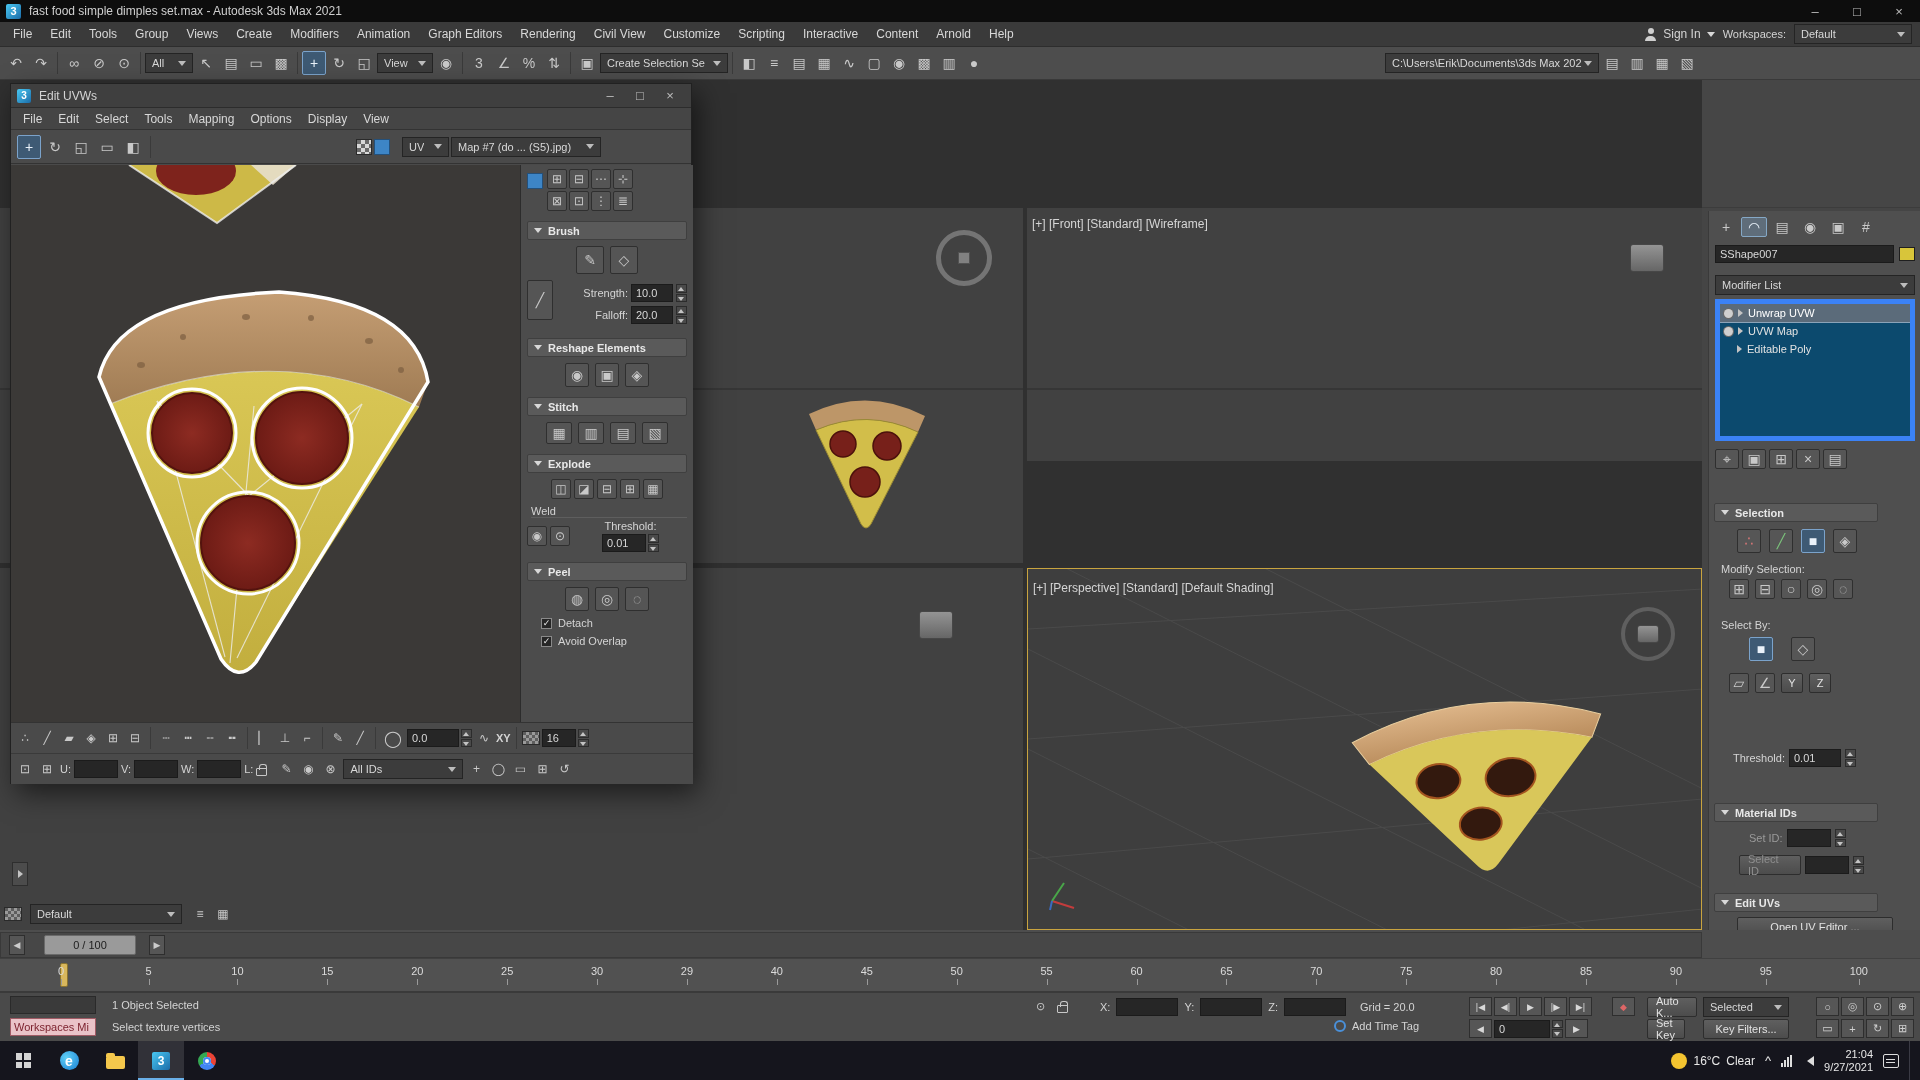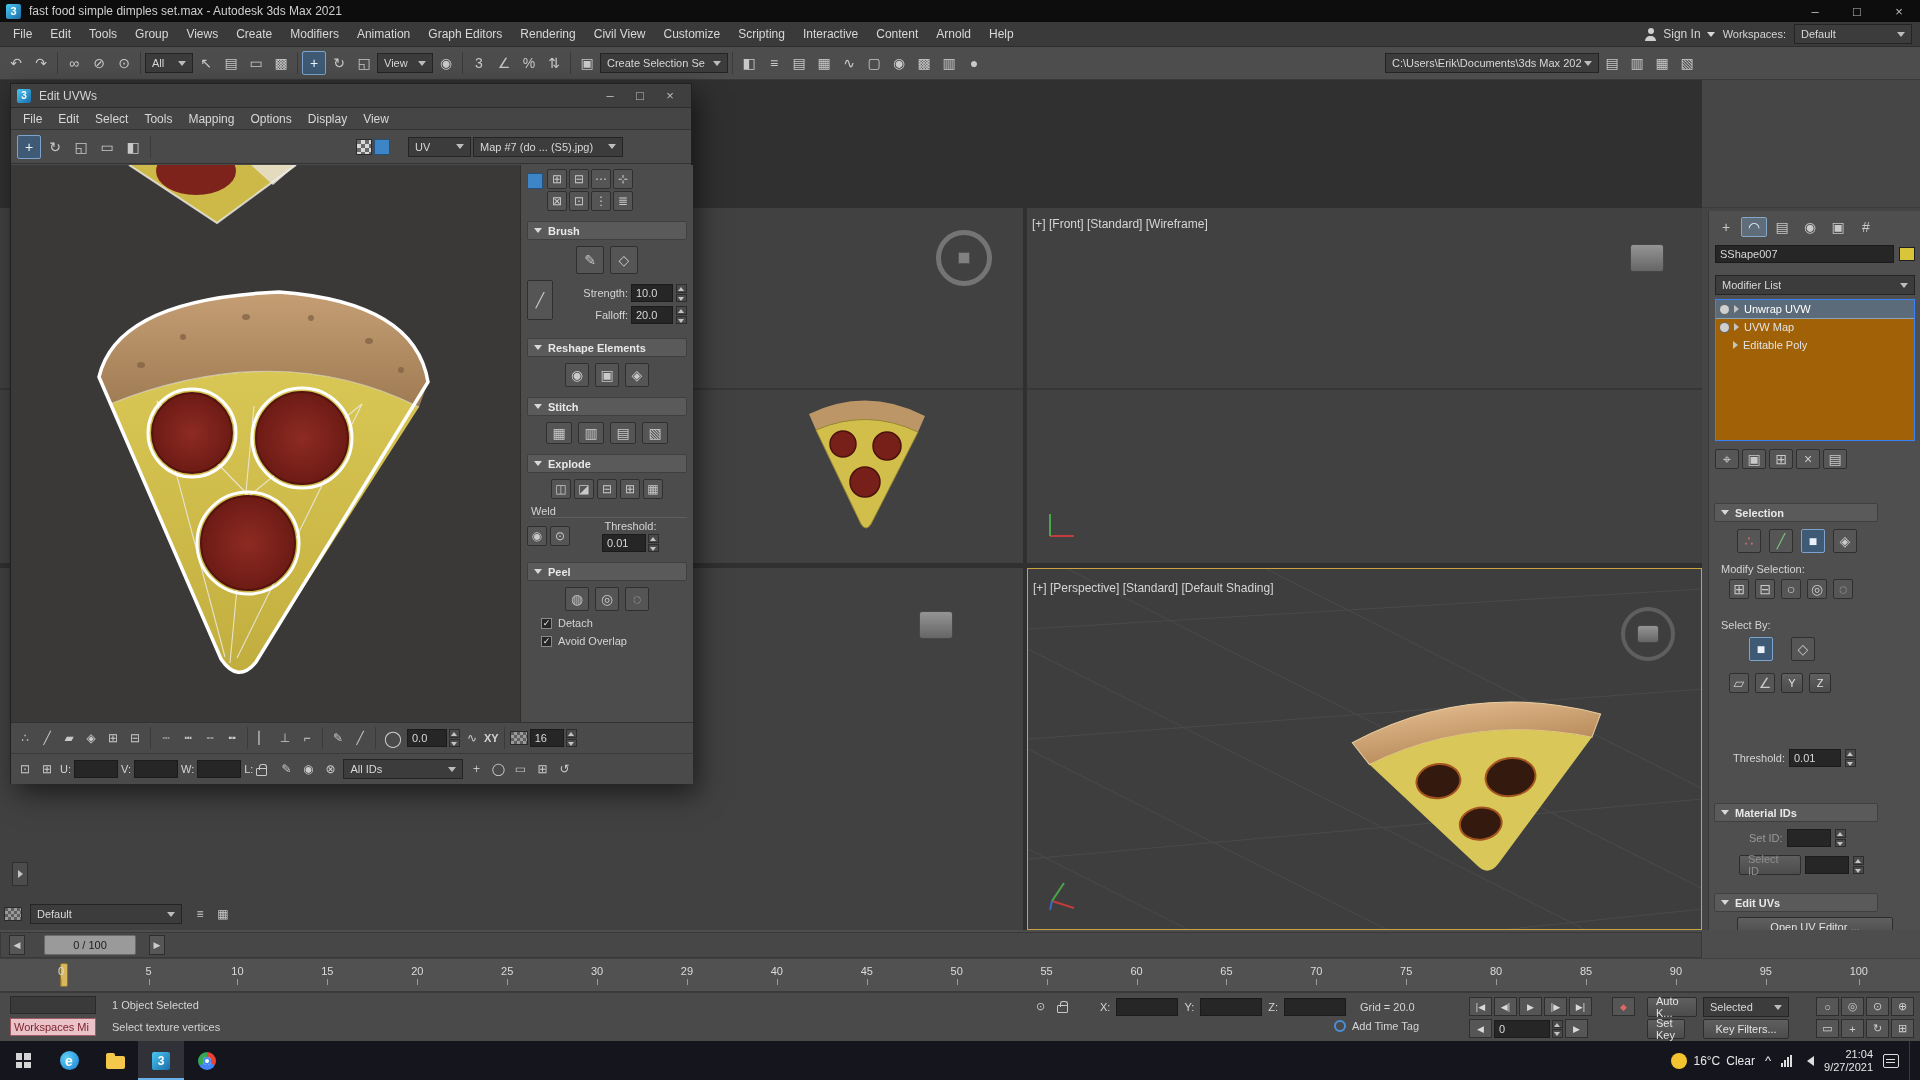--- a/index.html
+++ b/index.html
@@ -64,38 +64,38 @@
 #toolbar .dd.namedsel{width:128px}
 #toolbar .dd.path{width:214px;margin-left:auto}
 #toolbar .grp{display:flex;align-items:center;gap:1px}
 #toolbar .endpad{width:216px;flex:0 0 auto}
 
 #workspace{position:absolute;left:0;top:80px;width:1920px;height:850px;background:#454545}
 #ribbon{position:absolute;left:0;top:0;width:1920px;height:128px;background:#464646;border-bottom:1px solid #3c3c3c}
 #vparea{position:absolute;left:0;top:0;width:1702px;height:850px;background:#303030}
 .vp{position:absolute;background:#414141;overflow:hidden}
 #vp-tl{left:0;top:128px;width:1023px;height:355px}
-#vp-tr{left:1027px;top:128px;width:675px;height:355px}
+#vp-tr{left:1027px;top:128px;width:675px;height:253px}
 #vp-bl{left:0;top:488px;width:1023px;height:362px}
 #vp-br{left:1027px;top:488px;width:675px;height:362px;background:#3e3e3e;border:1px solid #c9a43f}
 .vplabel{position:absolute;font-size:12px;color:#d6d6d6;white-space:nowrap}
 .axisline{position:absolute;left:0;width:100%;height:2px;background:#363636}
 
 #flyout{position:absolute;left:12px;top:782px;width:16px;height:24px;background:#4c4c4c;border:1px solid #2e2e2e;display:flex;align-items:center;justify-content:center}
 #dockbar{position:absolute;left:4px;top:824px;display:flex;align-items:center;gap:8px}
 #dockbar .dd{width:152px}
 
 #cmdpanel{position:absolute;left:1708px;top:131px;width:212px;height:719px;background:#4f4f4f;border-left:1px solid #3a3a3a}
 #cmdpanel .tabs{position:absolute;left:4px;top:6px;display:flex;gap:2px}
 #cmdpanel .tabs .ic{width:26px;height:20px}
 #cmdpanel .tabs .ic.active{background:#5f6d7a;border-color:#85a8c6}
 .objrow{position:absolute;left:6px;top:34px;width:200px;display:flex;align-items:center;gap:5px}
 .objrow .fld{flex:1}
 .modlist{position:absolute;left:6px;top:64px;width:200px}
-.stackbox{position:absolute;left:6px;top:88px;width:200px;height:142px;background:#a16207;border:1px solid #3b82f6;overflow:hidden}
+.stackbox{position:absolute;left:6px;top:88px;width:200px;height:142px;background:#0c4a6e;border:5px solid #3b82f6;overflow:hidden}
 .srow{display:flex;align-items:center;gap:5px;height:18px;padding:0 4px;font-size:11px;color:#e2e2e2}
 .srow.active{background:#5b6b7a;outline:1px solid #8ba3b8;color:#fff}
 .srow .ind{width:8px}
 .stackbtns{position:absolute;left:6px;top:238px;display:flex;gap:3px}
 .stackbtns .ic{width:24px;height:20px;background:#565656;border-color:#2f2f2f}
 .rollh{display:flex;align-items:center;gap:6px;height:19px;background:#5a5a5a;border:1px solid #3f3f3f;border-radius:2px;padding:0 6px;font-weight:bold;font-size:11px;color:#e8e8e8}
 #cmdpanel .rollh{position:absolute;left:5px;width:164px}
 .cprow{position:absolute;display:flex;align-items:center;gap:4px}
 [data-name="vertex-sub-object-icon"]{color:#e07878}
 [data-name="edge-sub-object-icon"]{color:#7cc47c}
@@ -103,34 +103,34 @@
 [data-name="select-by-planar-angle-icon"]{color:#6db3e8}
 .cpbtn{width:20px;height:20px;background:#565656;border:1px solid #2f2f2f}
 
 #uvw{position:absolute;left:10px;top:83px;width:682px;height:701px;background:#4a4a4a;border:1px solid #212121;box-shadow:6px 10px 26px rgba(0,0,0,.55);z-index:30}
 #uvw .tbar{height:24px;background:#3f3f3f;display:flex;align-items:center;gap:8px;padding:0 6px;border-bottom:1px solid #2c2c2c}
 #uvw .tbar .maxicon{width:14px;height:14px;font-size:10px}
 #uvw .tbar .wctrl>div{width:30px}
 #uvw .mbar{height:22px;display:flex;align-items:center;padding-left:4px;background:#454545;border-bottom:1px solid #333}
 #uvw .mbar .mi{padding:0 8px;color:#d8d8d8;font-size:12px}
 #uvw .toolrow{height:34px;display:flex;align-items:center;gap:2px;padding:0 6px;border-bottom:1px solid #333;background:#4a4a4a}
-#uvw .toolrow .uvdd{width:63px;margin-left:16px}
+#uvw .toolrow .uvdd{width:47px;margin-left:10px}
 #uvw .toolrow .mapdd{width:150px}
 #canvas{position:absolute;left:0;top:81px;width:510px;height:557px;background:#3b3937;border-right:1px solid #2c2c2c;overflow:hidden}
 #uvpanel{position:absolute;left:510px;top:81px;width:172px;height:557px;background:#4c4c4c;padding:4px 6px;overflow:hidden}
 #uvpanel .arr{display:flex;gap:4px;align-items:flex-start}
 #uvpanel .grid8{display:grid;grid-template-columns:repeat(4,1fr);gap:2px}
 #uvpanel .rollh{margin:10px 0 4px 0}
 #uvpanel .icrow{display:flex;justify-content:center;gap:6px;margin:6px 0}
 #uvpanel .frow{display:flex;align-items:center;justify-content:flex-end;gap:3px;margin:4px 0}
 #uvpanel .frow .fld{width:42px}
 #uvw .bottomtb{position:absolute;left:0;top:638px;width:682px;height:31px;background:#4a4a4a;border-top:1px solid #333;display:flex;align-items:center;gap:2px;padding:0 4px}
 #uvw .bottomst{position:absolute;left:0;top:669px;width:682px;height:31px;background:#4a4a4a;border-top:1px solid #3a3a3a;display:flex;align-items:center;gap:3px;padding:0 4px}
 #uvw .bottomst .fld{width:44px}
-#uvw .bottomtb .fld{width:40px}
+#uvw .bottomtb .fld{width:52px}
 #uvw .idsdd{width:120px}
 
 #timeline{position:absolute;left:0;top:930px;width:1920px;height:62px;background:#4d4d4d}
 #track{position:absolute;left:0;top:2px;width:1702px;height:26px;background:#474747;border:1px solid #393939}
 #track .arr{position:absolute;top:2px;width:16px;height:20px;background:#565656;border:1px solid #2e2e2e;display:flex;align-items:center;justify-content:center;font-size:9px;color:#ccc}
 #track .handle{position:absolute;left:43px;top:2px;width:92px;height:20px;background:#9a9a9a;border:1px solid #6a6a6a;border-radius:2px;color:#1c1c1c;display:flex;align-items:center;justify-content:center;font-size:11px}
 #ruler{position:absolute;left:0;top:28px;width:1920px;height:34px;background:#515151;border-top:1px solid #404040;border-bottom:1px solid #3a3a3a}
 #ruler .ticks{position:absolute;left:56px;top:6px;width:1812px;display:flex;justify-content:space-between}
 #ruler .tick{font-size:11px;color:#dcdcdc;position:relative;min-width:10px;text-align:center}
 #ruler .tick::after{content:"";position:absolute;left:50%;bottom:-8px;width:1px;height:6px;background:#9a9a9a}

